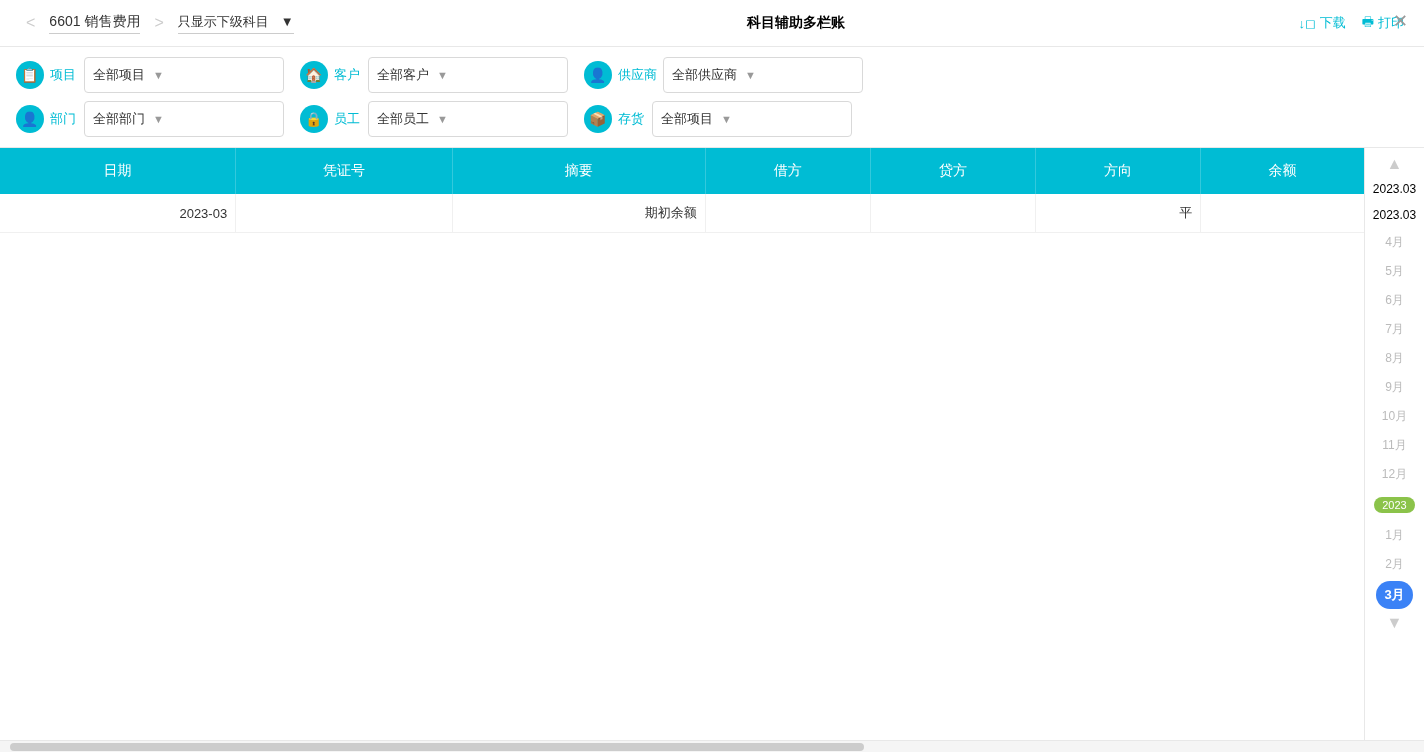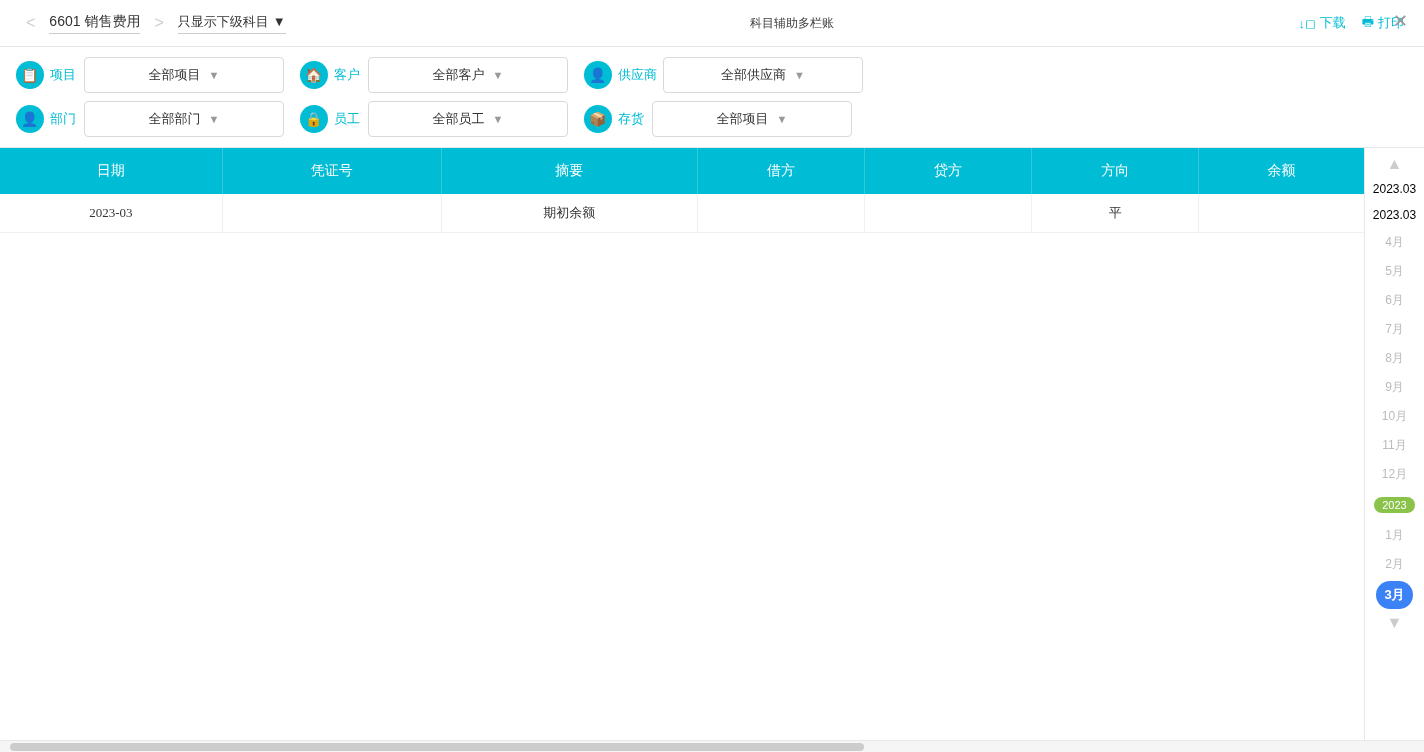--- a/index.html
+++ b/index.html
@@ -44,30 +44,30 @@
     .account-code {
       font-size: 14px;
       font-weight: normal;
       color: #333;
       border-bottom: 1px solid #ccc;
       padding-bottom: 2px;
     }
     .show-sub {
       display: flex;
       align-items: center;
-      gap: 4px;
+      gap: 12px;
       color: #333;
       border-bottom: 1px solid #ccc;
       padding-bottom: 2px;
       cursor: pointer;
     }
     .title-center {
-      font-size: 12px;
-      font-weight: normal;
-      color: #404040;
+      font-size: 14px;
+      font-weight: bold;
+      color: #000000;
     }
     .title-right {
       display: flex;
       align-items: center;
       gap: 16px;
     }
     .toolbar-btn {
       display: flex;
       align-items: center;
       gap: 4px;
@@ -123,35 +123,34 @@
     }
     .filter-select {
       display: flex;
       align-items: center;
       border: 1px solid #d9d9d9;
       border-radius: 4px;
       padding: 8px 8px;
       min-width: 200px;
       cursor: pointer;
       background: #fff;
-      justify-content: center;
+      justify-content: flex-start;
       font-family: Liberation Serif, serif;
     }
     .filter-select span { color: #333; font-size: 13px; }
     .filter-select .arrow { color: #999; font-size: 11px; margin-left: 8px; }
     
     .main-content {
       display: flex;
       flex: 1;
       overflow: hidden;
     }
     .table-area {
       flex: 1;
       overflow: auto;
-      font-family: Liberation Serif, serif;
     }
     
     .data-table {
       width: 100%;
       border-collapse: collapse;
     }
     .data-table thead tr {
       background: #00bcd4;
     }
     .data-table thead th {
@@ -161,21 +160,21 @@
       padding: 14px 8px;
       font-size: 14px;
       border-right: 1px solid rgba(255,255,255,0.2);
     }
     .data-table thead th:last-child { border-right: none; }
     .data-table tbody tr {
       border-bottom: 1px solid #f0f0f0;
     }
     .data-table tbody td {
       padding: 10px 8px;
-      text-align: center;
+      text-align: right;
       color: #333;
       font-size: 13px;
       border-right: 1px solid #f0f0f0;
       margin-left: 16px;
     }
     .data-table tbody td:last-child { border-right: none; }
     
     .bottom-scrollbar {
       height: 12px;
       background: #f5f5f5;

